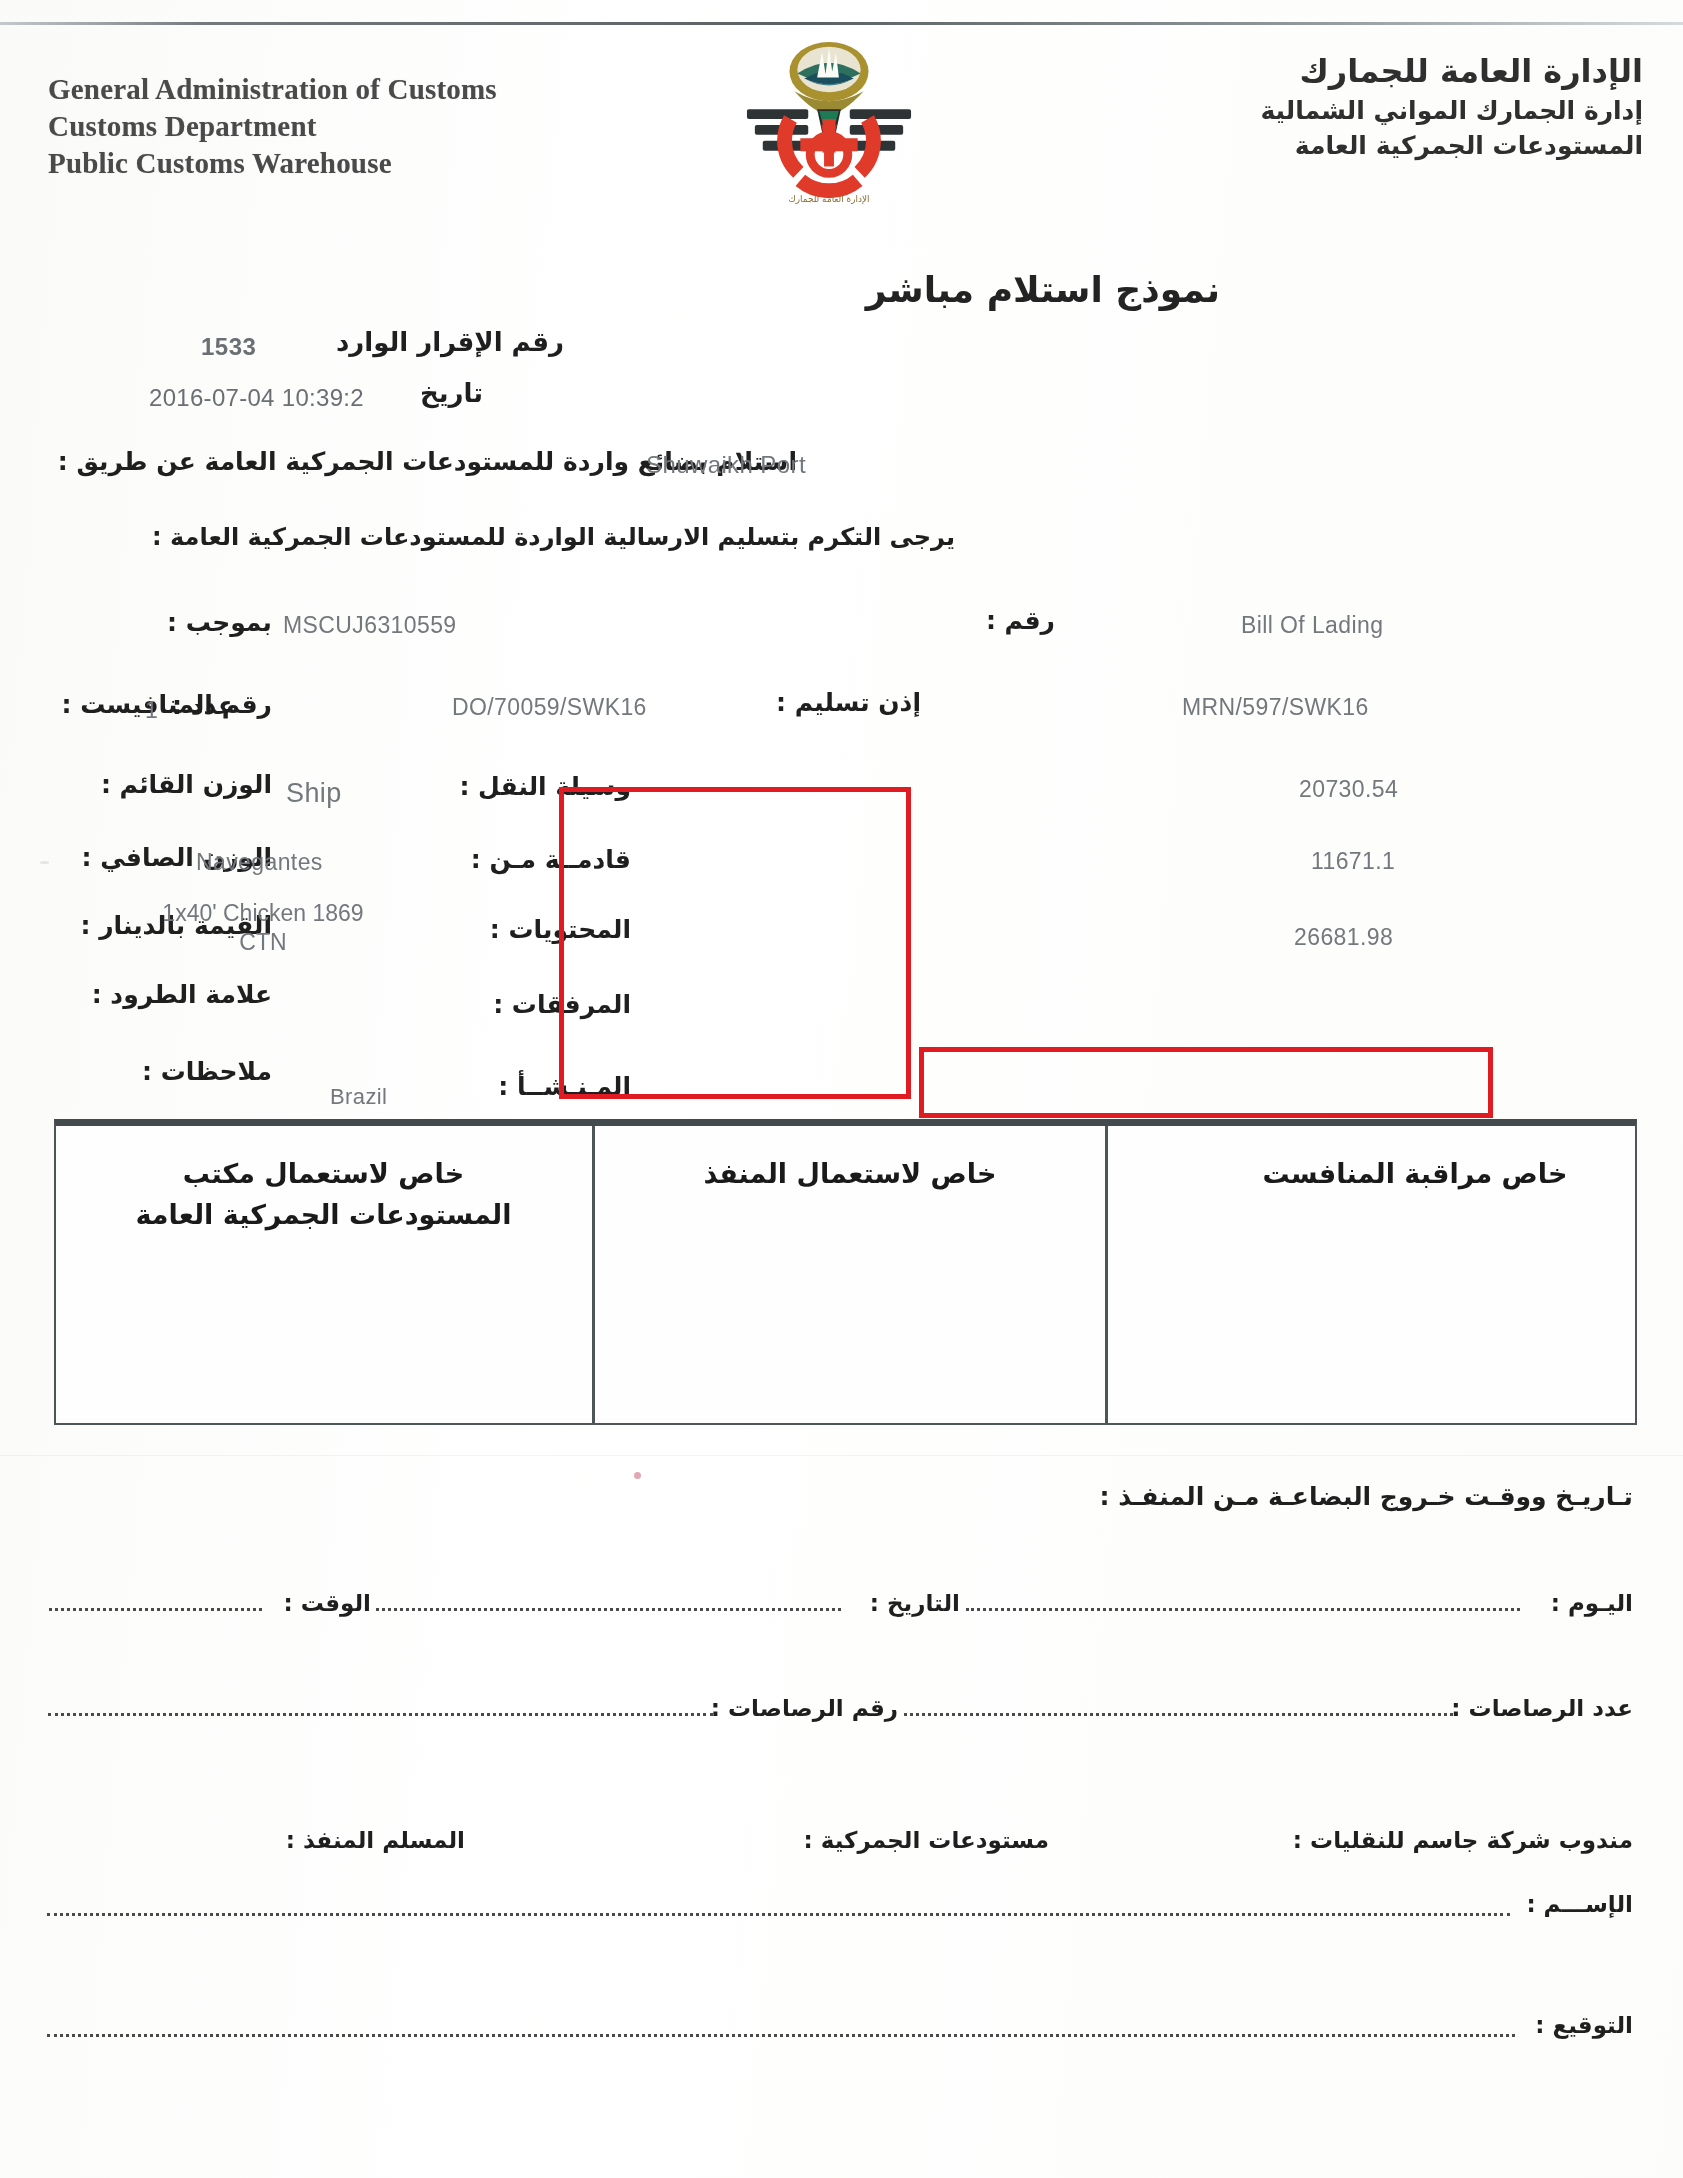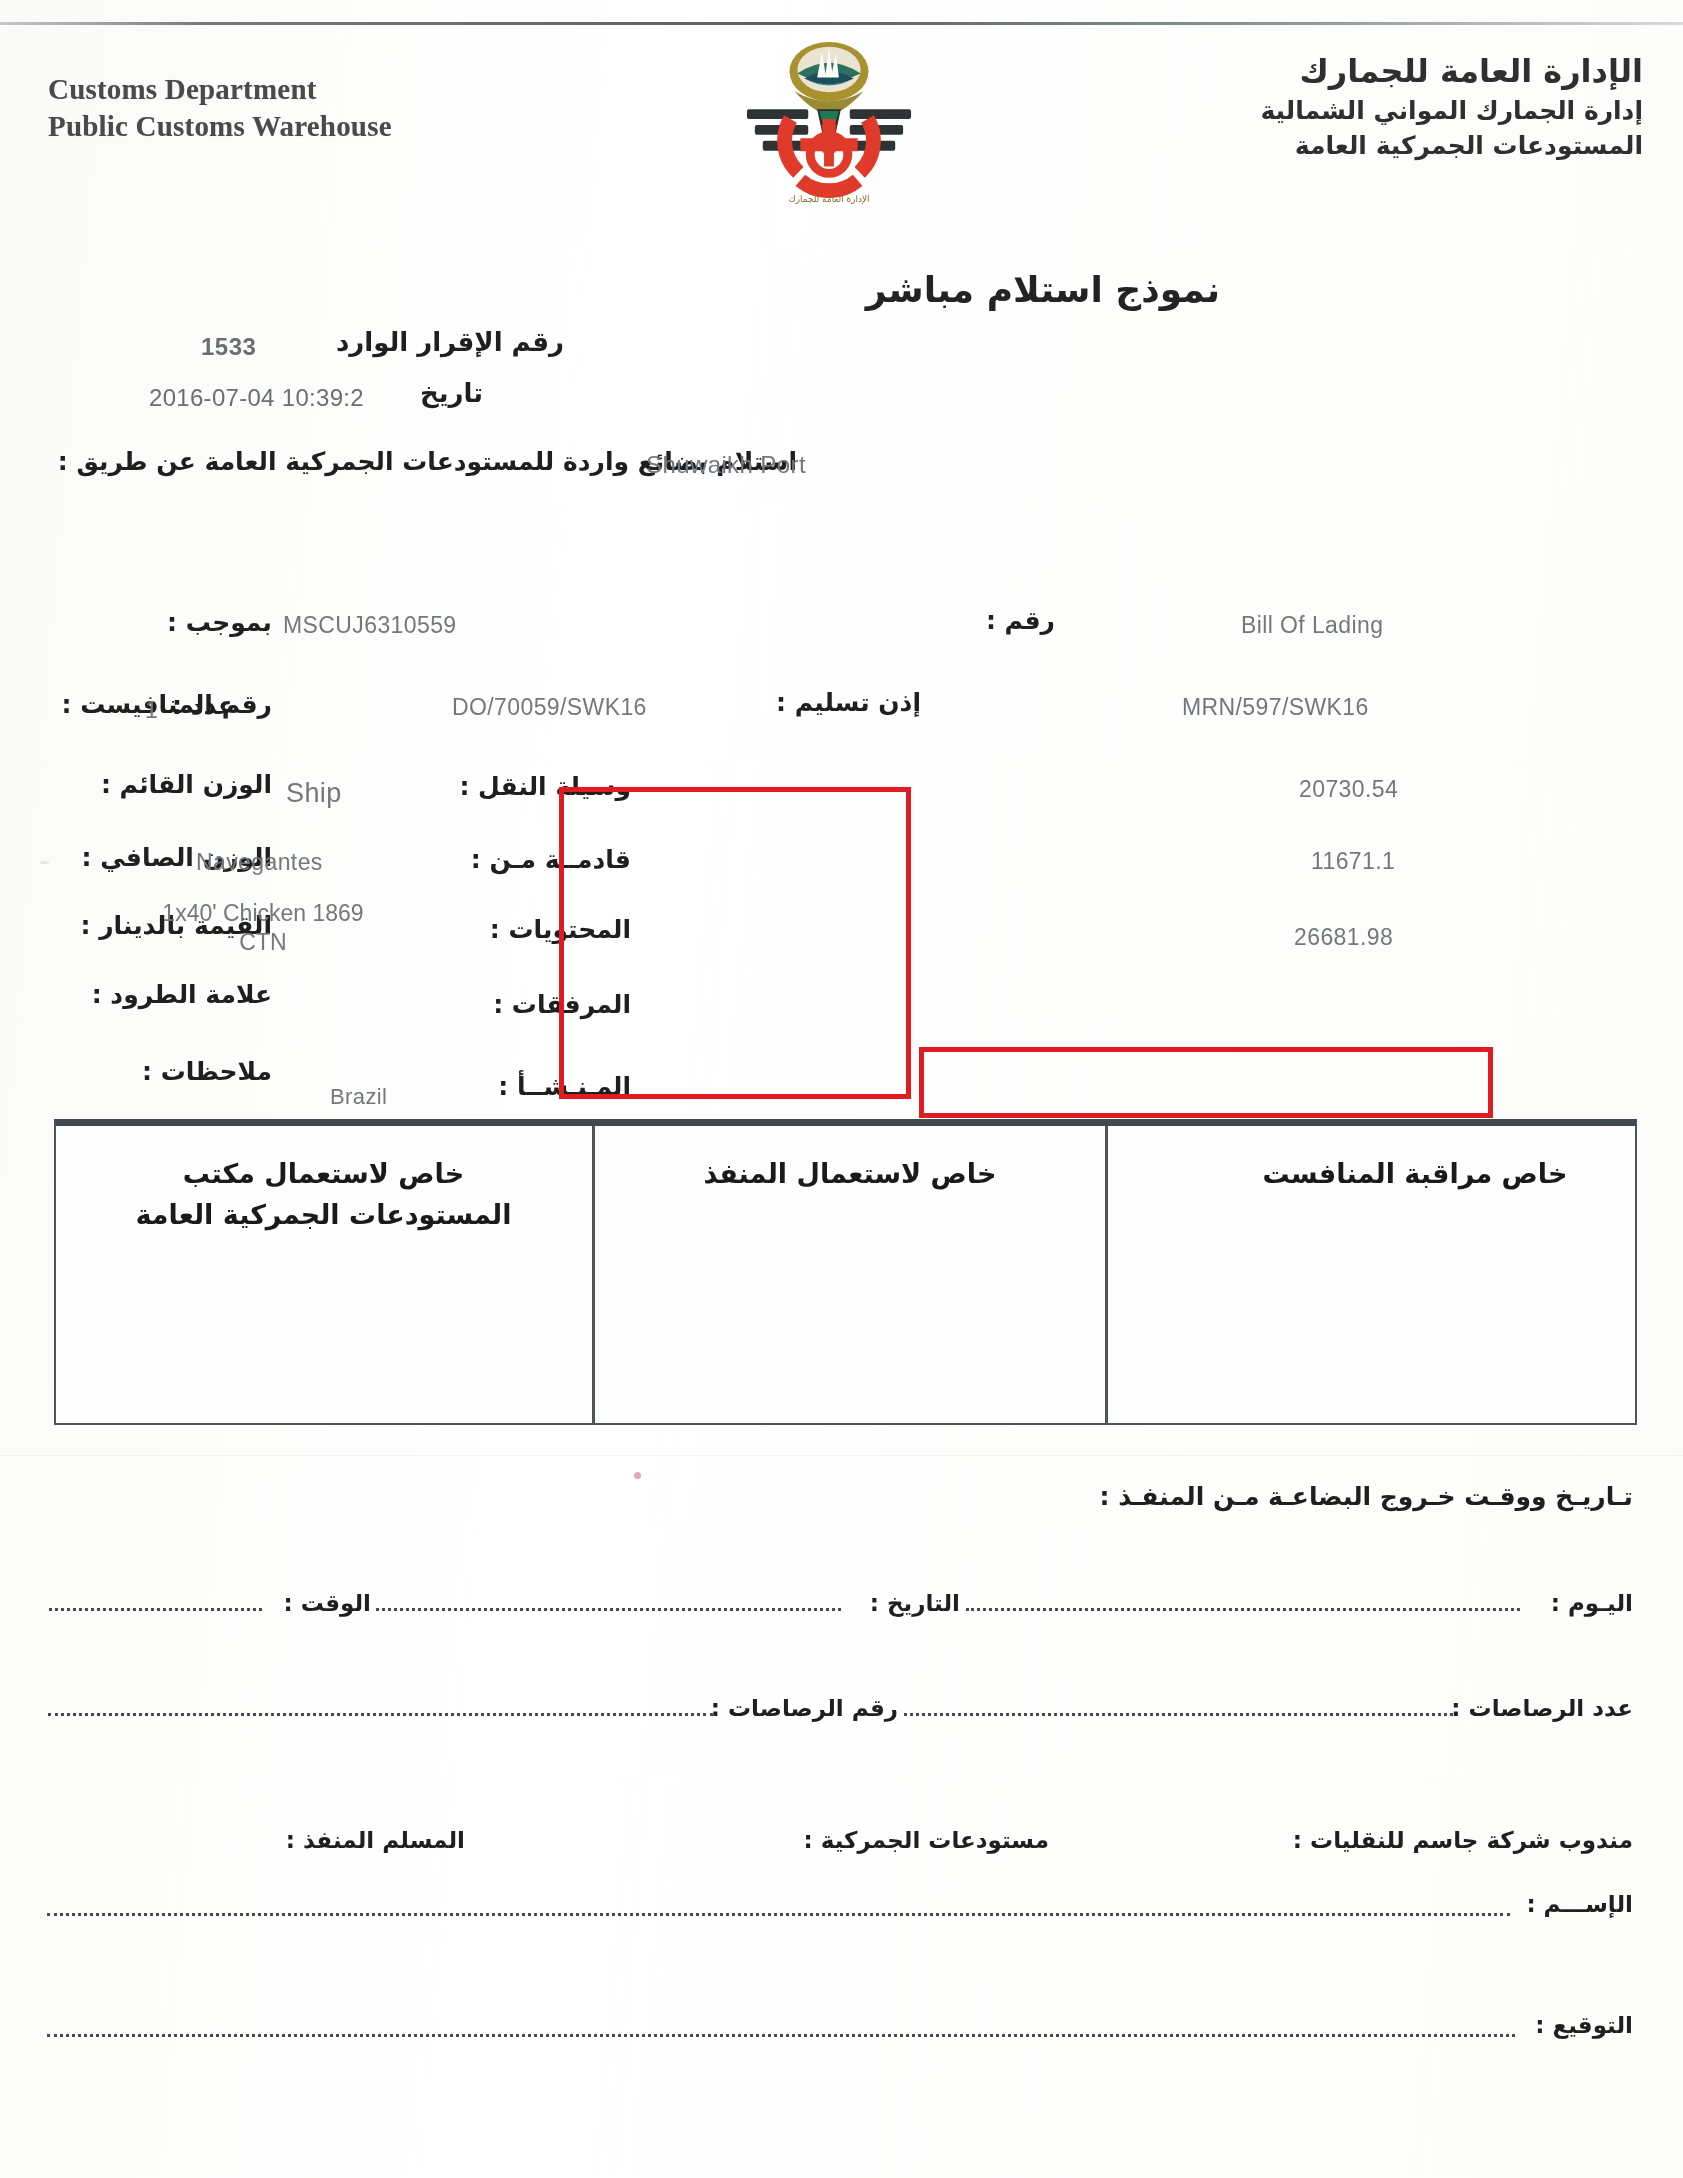--- a/index.html
+++ b/index.html
@@ -179,20 +179,21 @@
 
   <div class="speckle" style="left:249px;top:859px;width:5px;height:3px;"></div>
   <div class="speckle" style="left:634px;top:1472px;width:7px;height:7px;background:#d06a86;opacity:.6;"></div>
   <div class="speckle" style="left:194px;top:1312px;width:4px;height:9px;"></div>
   <div class="speckle" style="left:728px;top:1372px;width:6px;height:4px;"></div>
   <div class="speckle" style="left:1178px;top:1267px;width:5px;height:5px;"></div>
   <div class="speckle" style="left:40px;top:861px;width:9px;height:3px;"></div>
   <div class="fold" style="top:1455px;"></div>
 
   <div class="hdr-en">
+    <div>General Administration of Customs</div>
     <div>Customs Department</div>
     <div>Public Customs Warehouse</div>
   </div>
 
   <div class="hdr-ar">
     <div class="l1">الإدارة العامة للجمارك</div>
     <div class="l2">إدارة الجمارك المواني الشمالية</div>
     <div class="l3">المستودعات الجمركية العامة</div>
   </div>
 
@@ -238,20 +239,21 @@
   <div class="doc-title">نموذج استلام مباشر</div>
 
   <div class="decl-label">رقم الإقرار الوارد</div>
   <div class="decl-value">1533</div>
   <div class="date-label">تاريخ</div>
   <div class="date-value">2016-07-04 10:39:2</div>
 
   <div class="ar-label r-port-l">استلام بضائع واردة للمستودعات الجمركية العامة عن طريق :</div>
   <div class="en-val r-port-v">Shuwaikh Port</div>
 
+  <div class="ar-label r-deliver-l">يرجى التكرم بتسليم الارسالية الواردة للمستودعات الجمركية العامة :</div>
 
   <div class="ar-label r-bol-l">بموجب :</div>
   <div class="en-val r-bol-v">Bill Of Lading</div>
   <div class="ar-label r-bolno-l">رقم :</div>
   <div class="en-val r-bolno-v">MSCUJ6310559</div>
 
   <div class="ar-label r-man-l">رقم المنافيست :</div>
   <div class="en-val r-man-v">MRN/597/SWK16</div>
   <div class="ar-label r-do-l">إذن تسليم :</div>
   <div class="en-val r-do-v">DO/70059/SWK16</div>

